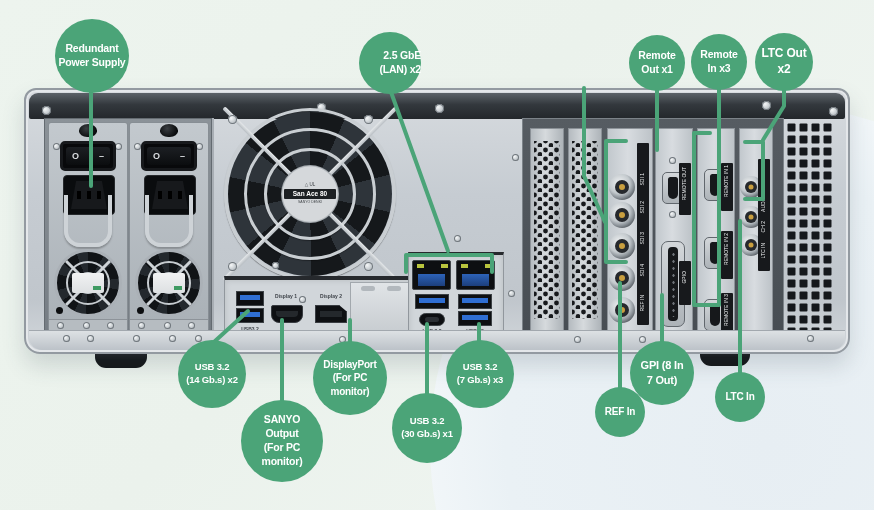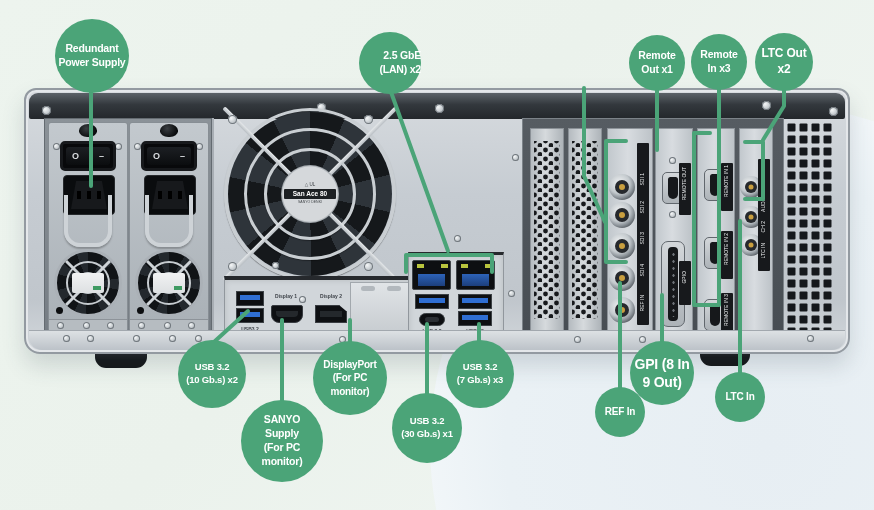--- a/index.html
+++ b/index.html
@@ -383,44 +383,44 @@
   <div class="callout" style="left:691px;top:34px;width:56px;height:56px;font-size:10.5px;">
     <span>Remote</span>
     <span>In x3</span>
   </div>
   <div class="callout" style="left:755px;top:33px;width:58px;height:58px;font-size:12px;">
     <span>LTC Out</span>
     <span>x2</span>
   </div>
   <div class="callout" style="left:178px;top:340px;width:68px;height:68px;font-size:9.5px;">
     <span>USB 3.2</span>
-    <span>(10 Gb.s) x2</span>
+    <span>(14 Gb.s) x2</span>
   </div>
   <div class="callout" style="left:241px;top:400px;width:82px;height:82px;font-size:10.5px;">
     <span>SANYO</span>
-    <span>Supply</span>
+    <span>Output</span>
     <span>(For PC</span>
     <span>monitor)</span>
   </div>
   <div class="callout" style="left:313px;top:341px;width:74px;height:74px;font-size:10px;">
     <span>DisplayPort</span>
     <span>(For PC</span>
     <span>monitor)</span>
   </div>
   <div class="callout" style="left:392px;top:393px;width:70px;height:70px;font-size:9.5px;">
     <span>USB 3.2</span>
     <span>(30 Gb.s) x1</span>
   </div>
   <div class="callout" style="left:446px;top:340px;width:68px;height:68px;font-size:9.5px;">
     <span>USB 3.2</span>
     <span>(7 Gb.s) x3</span>
   </div>
   <div class="callout" style="left:595px;top:387px;width:50px;height:50px;font-size:10px;">
     <span>REF In</span>
   </div>
-  <div class="callout" style="left:630px;top:341px;width:64px;height:64px;font-size:14px;">
+  <div class="callout" style="left:630px;top:341px;width:64px;height:64px;font-size:11px;">
     <span>GPI (8 In</span>
-    <span>9 Out)</span>
+    <span>7 Out)</span>
   </div>
   <div class="callout" style="left:715px;top:372px;width:50px;height:50px;font-size:10px;">
     <span>LTC In</span>
   </div>
 </div>
 
 </body></html>

